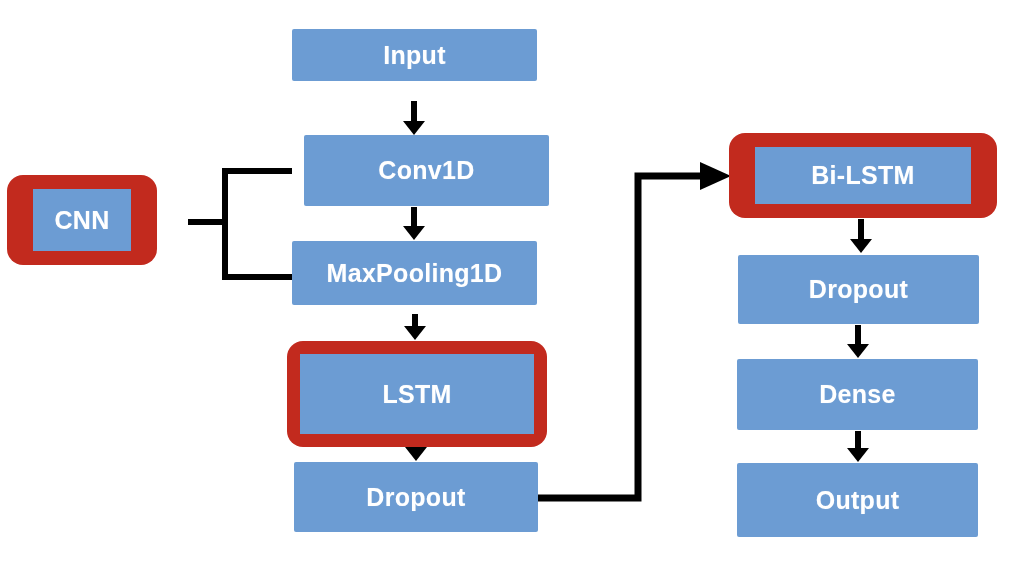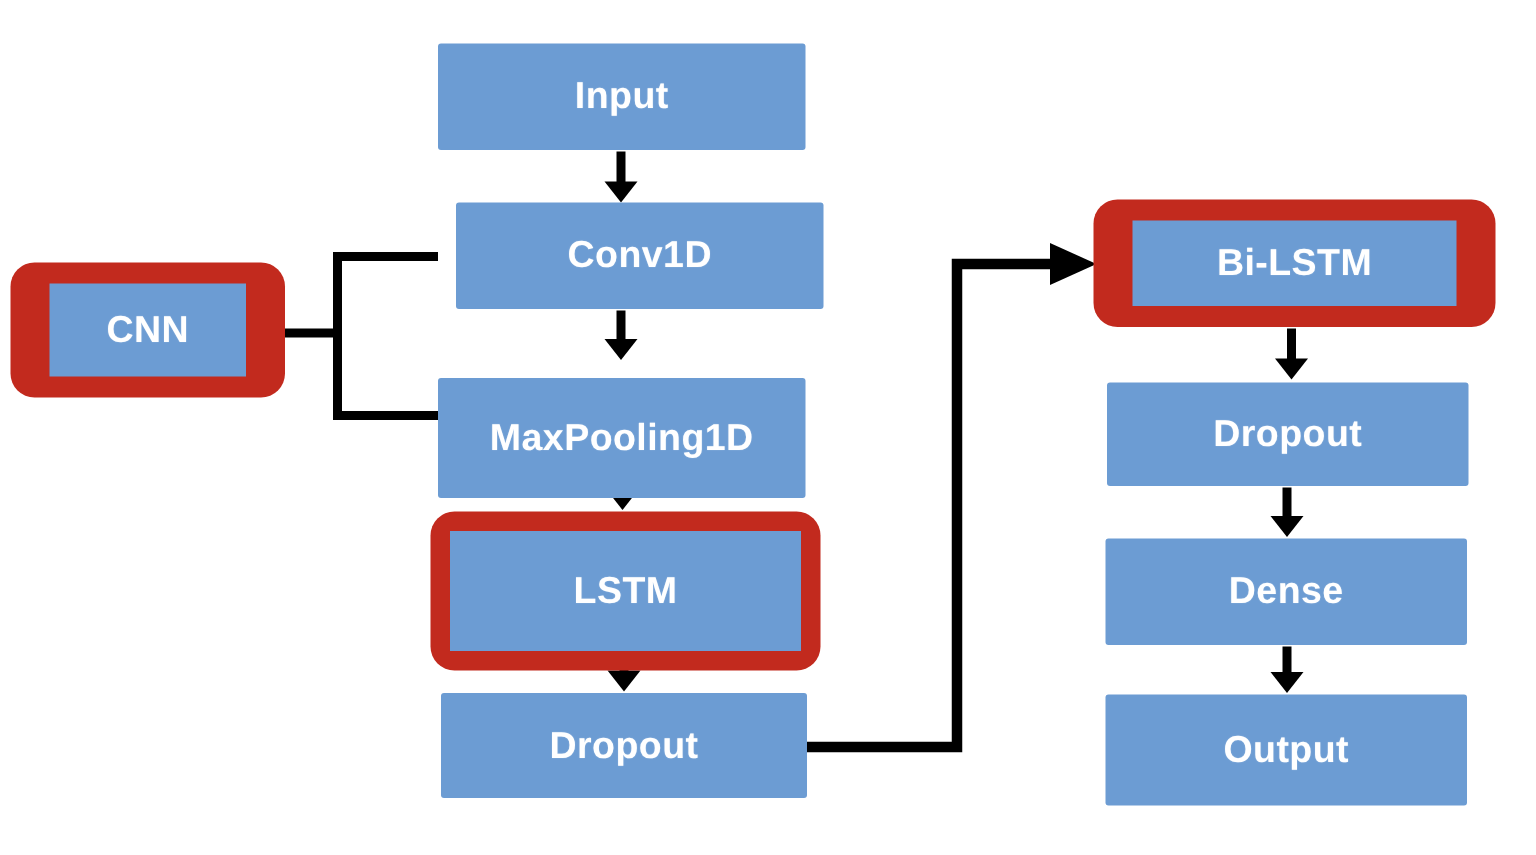--- a/index.html
+++ b/index.html
@@ -56,27 +56,27 @@
     display: flex;
   }
   .hl .node {
     position: static;
     flex: 1 1 auto;
     width: 100%;
     height: 100%;
     border-radius: 0;
   }
   
-  #box-input        { left: 292px; top: 29px;  width: 245px; height: 71px; }
+  #box-input        { left: 292px; top: 29px;  width: 245px; height: 52px; }
   #box-conv1d       { left: 304px; top: 135px; width: 245px; height: 71px; }
-  #box-maxpooling1d { left: 292px; top: 252px; width: 245px; height: 80px; }
+  #box-maxpooling1d { left: 292px; top: 241px; width: 245px; height: 64px; }
   #hl-lstm          { left: 287px; top: 341px; width: 260px; height: 106px; padding: 13px; }
   #box-dropout-mid  { left: 294px; top: 462px; width: 244px; height: 70px; }
   
-  #hl-cnn           { left: 7px;   top: 175px; width: 183px; height: 90px; padding: 14px 26px; text-align: right; }
+  #hl-cnn           { left: 7px;   top: 175px; width: 150px; height: 90px; padding: 14px 26px; text-align: right; }
   
   #hl-bilstm        { left: 729px; top: 133px; width: 268px; height: 85px; padding: 14px 26px; align-items: flex-end; }
   #box-dropout-right{ left: 738px; top: 255px; width: 241px; height: 69px; }
   #box-dense        { left: 737px; top: 359px; width: 241px; height: 71px; }
   #box-output       { left: 737px; top: 463px; width: 241px; height: 74px; }
 </style>
 </head>
 <body>
 
 <div class="stage">

